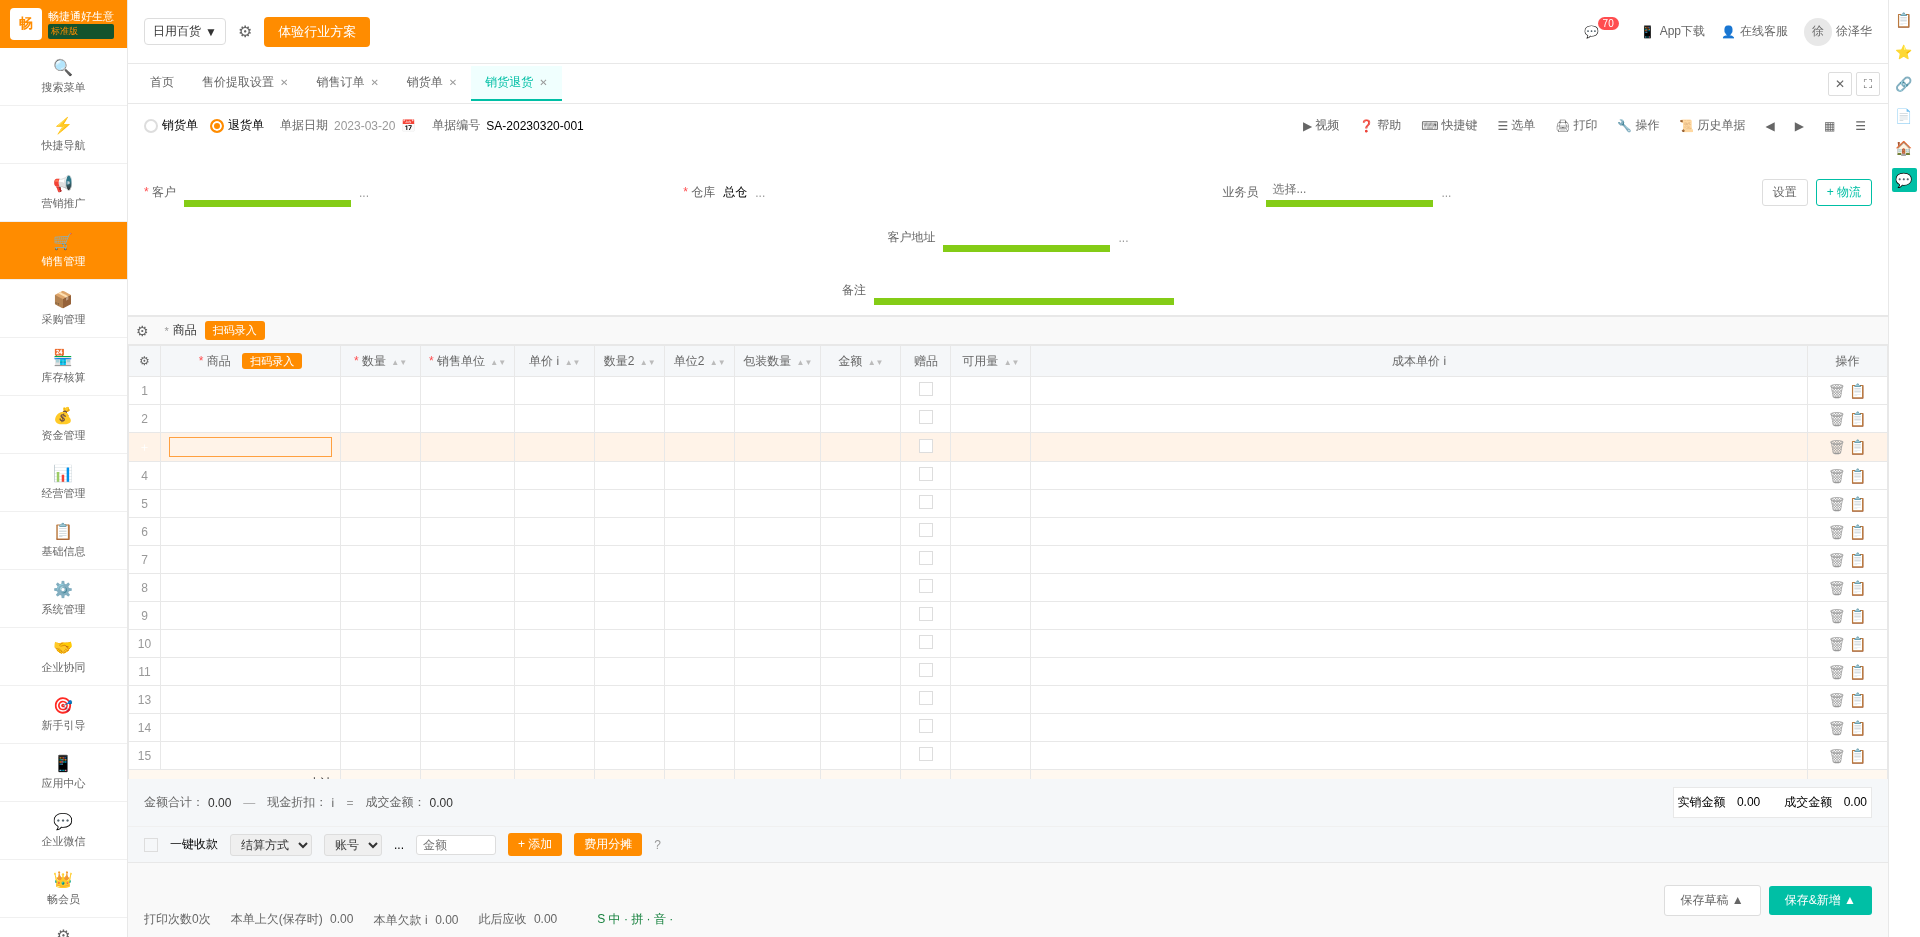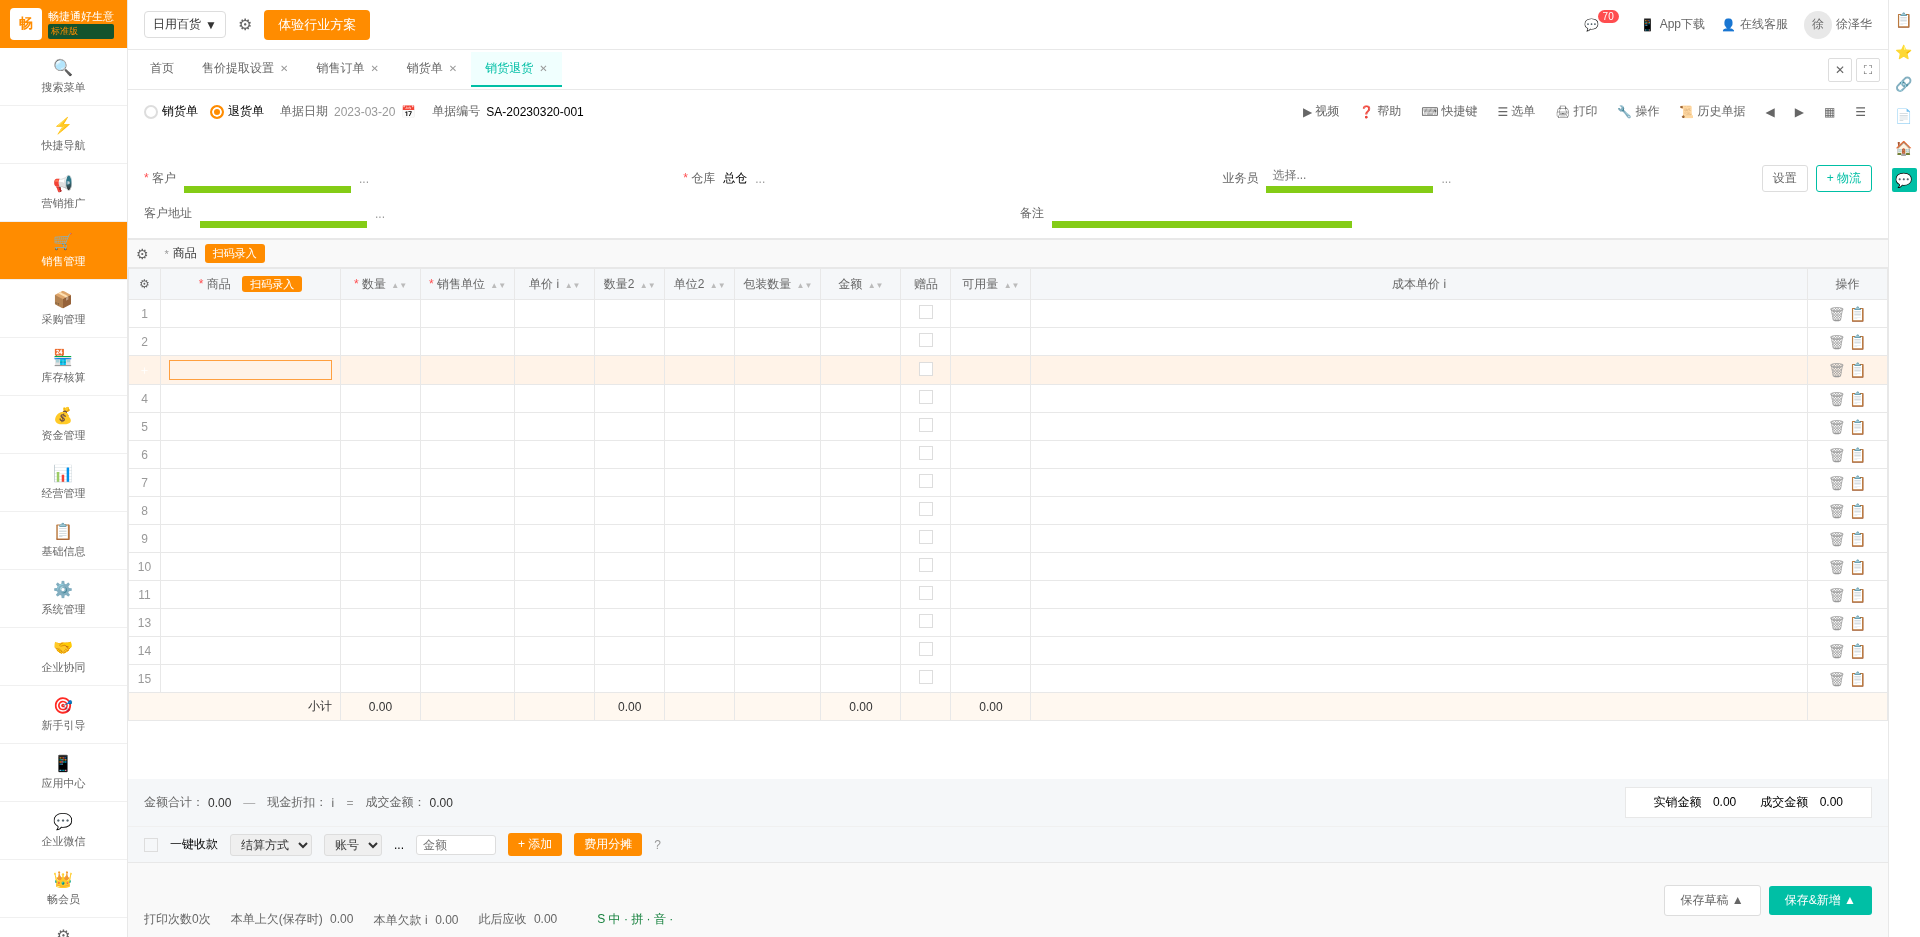--- a/index.html
+++ b/index.html
@@ -19,21 +19,21 @@
     .sidebar-item .label { font-size: 11px; text-align: center; }
 
     .sidebar-bottom { margin-top: auto; display: flex; flex-direction: column; }
     .sidebar-bottom-item { display: flex; flex-direction: column; align-items: center; padding: 8px 4px; cursor: pointer; color: #666; }
     .sidebar-bottom-item .icon { font-size: 16px; }
 
     
     .main { flex: 1; display: flex; flex-direction: column; height: 937px; overflow: hidden; }
 
     
-    .topbar { background: #fff; height: 50px; display: flex; align-items: center; justify-content: space-between; padding: 0 16px; border-bottom: 1px solid #e8e8e8; }
+    .topbar { background: #fff; height: 64px; display: flex; align-items: center; justify-content: space-between; padding: 0 16px; border-bottom: 1px solid #e8e8e8; }
     .topbar-left { display: flex; align-items: center; gap: 12px; }
     .topbar-select { border: 1px solid #ddd; border-radius: 4px; padding: 4px 8px; color: #333; background: #fff; display: flex; align-items: center; gap: 4px; cursor: pointer; }
     .topbar-gear { color: #666; cursor: pointer; font-size: 16px; }
     .topbar-btn { background: #ff8c00; color: #fff; border: none; border-radius: 4px; padding: 6px 14px; cursor: pointer; font-size: 13px; }
     .topbar-right { display: flex; align-items: center; gap: 16px; color: #666; }
     .topbar-right-item { display: flex; align-items: center; gap: 4px; cursor: pointer; }
     .badge { background: #ff4d4f; color: #fff; border-radius: 10px; padding: 1px 5px; font-size: 10px; position: relative; top: -8px; left: -6px; }
     .avatar { width: 28px; height: 28px; background: #e8e8e8; border-radius: 50%; display: flex; align-items: center; justify-content: center; color: #666; font-size: 12px; }
 
     
@@ -328,21 +328,21 @@
           <span class="form-label">业务员</span>
           <input class="form-input" type="text" placeholder="选择..." style="">
           <span class="form-dots">...</span>
         </div>
         <div class="form-btns-right">
           <button class="btn-setting">设置</button>
           <button class="btn-logistics">+ 物流</button>
         </div>
       </div>
 
-      <div class="form-row" style="margin-top:6px;">
+      <div class="form-row" style="margin-top:16px;flex-direction:column;">
         <div class="form-field-group">
           <span class="form-label">客户地址</span>
           <input class="form-input" type="text" placeholder="" style="">
           <span class="form-dots">...</span>
         </div>
         <div class="form-field-group">
           <span class="form-label">备注</span>
           <input class="form-input" type="text" placeholder="" style="min-width: 300px;">
         </div>
       </div>
@@ -730,21 +730,21 @@
         <span class="calc-item">
           <span>现金折扣：</span>
           <span>ℹ</span>
         </span>
         <span class="calc-eq">=</span>
         <span class="calc-item">
           <span>成交金额：</span>
           <span class="calc-value">0.00</span>
         </span>
 
-        <div style="margin-left:auto; display:flex; gap:0; background:#fff; border:1px solid #e8e8e8; padding:6px 28px;">
+        <div style="margin-left:auto; display:flex; gap:0; background:#fff; border:1px solid #e8e8e8; padding:6px 4px;">
           <div style="margin-right:24px;">
             <span>实销金额</span>
             <span style="margin-left:8px; font-weight:500;">0.00</span>
           </div>
           <div>
             <span>成交金额</span>
             <span style="margin-left:8px; font-weight:500;">0.00</span>
           </div>
         </div>
       </div>

